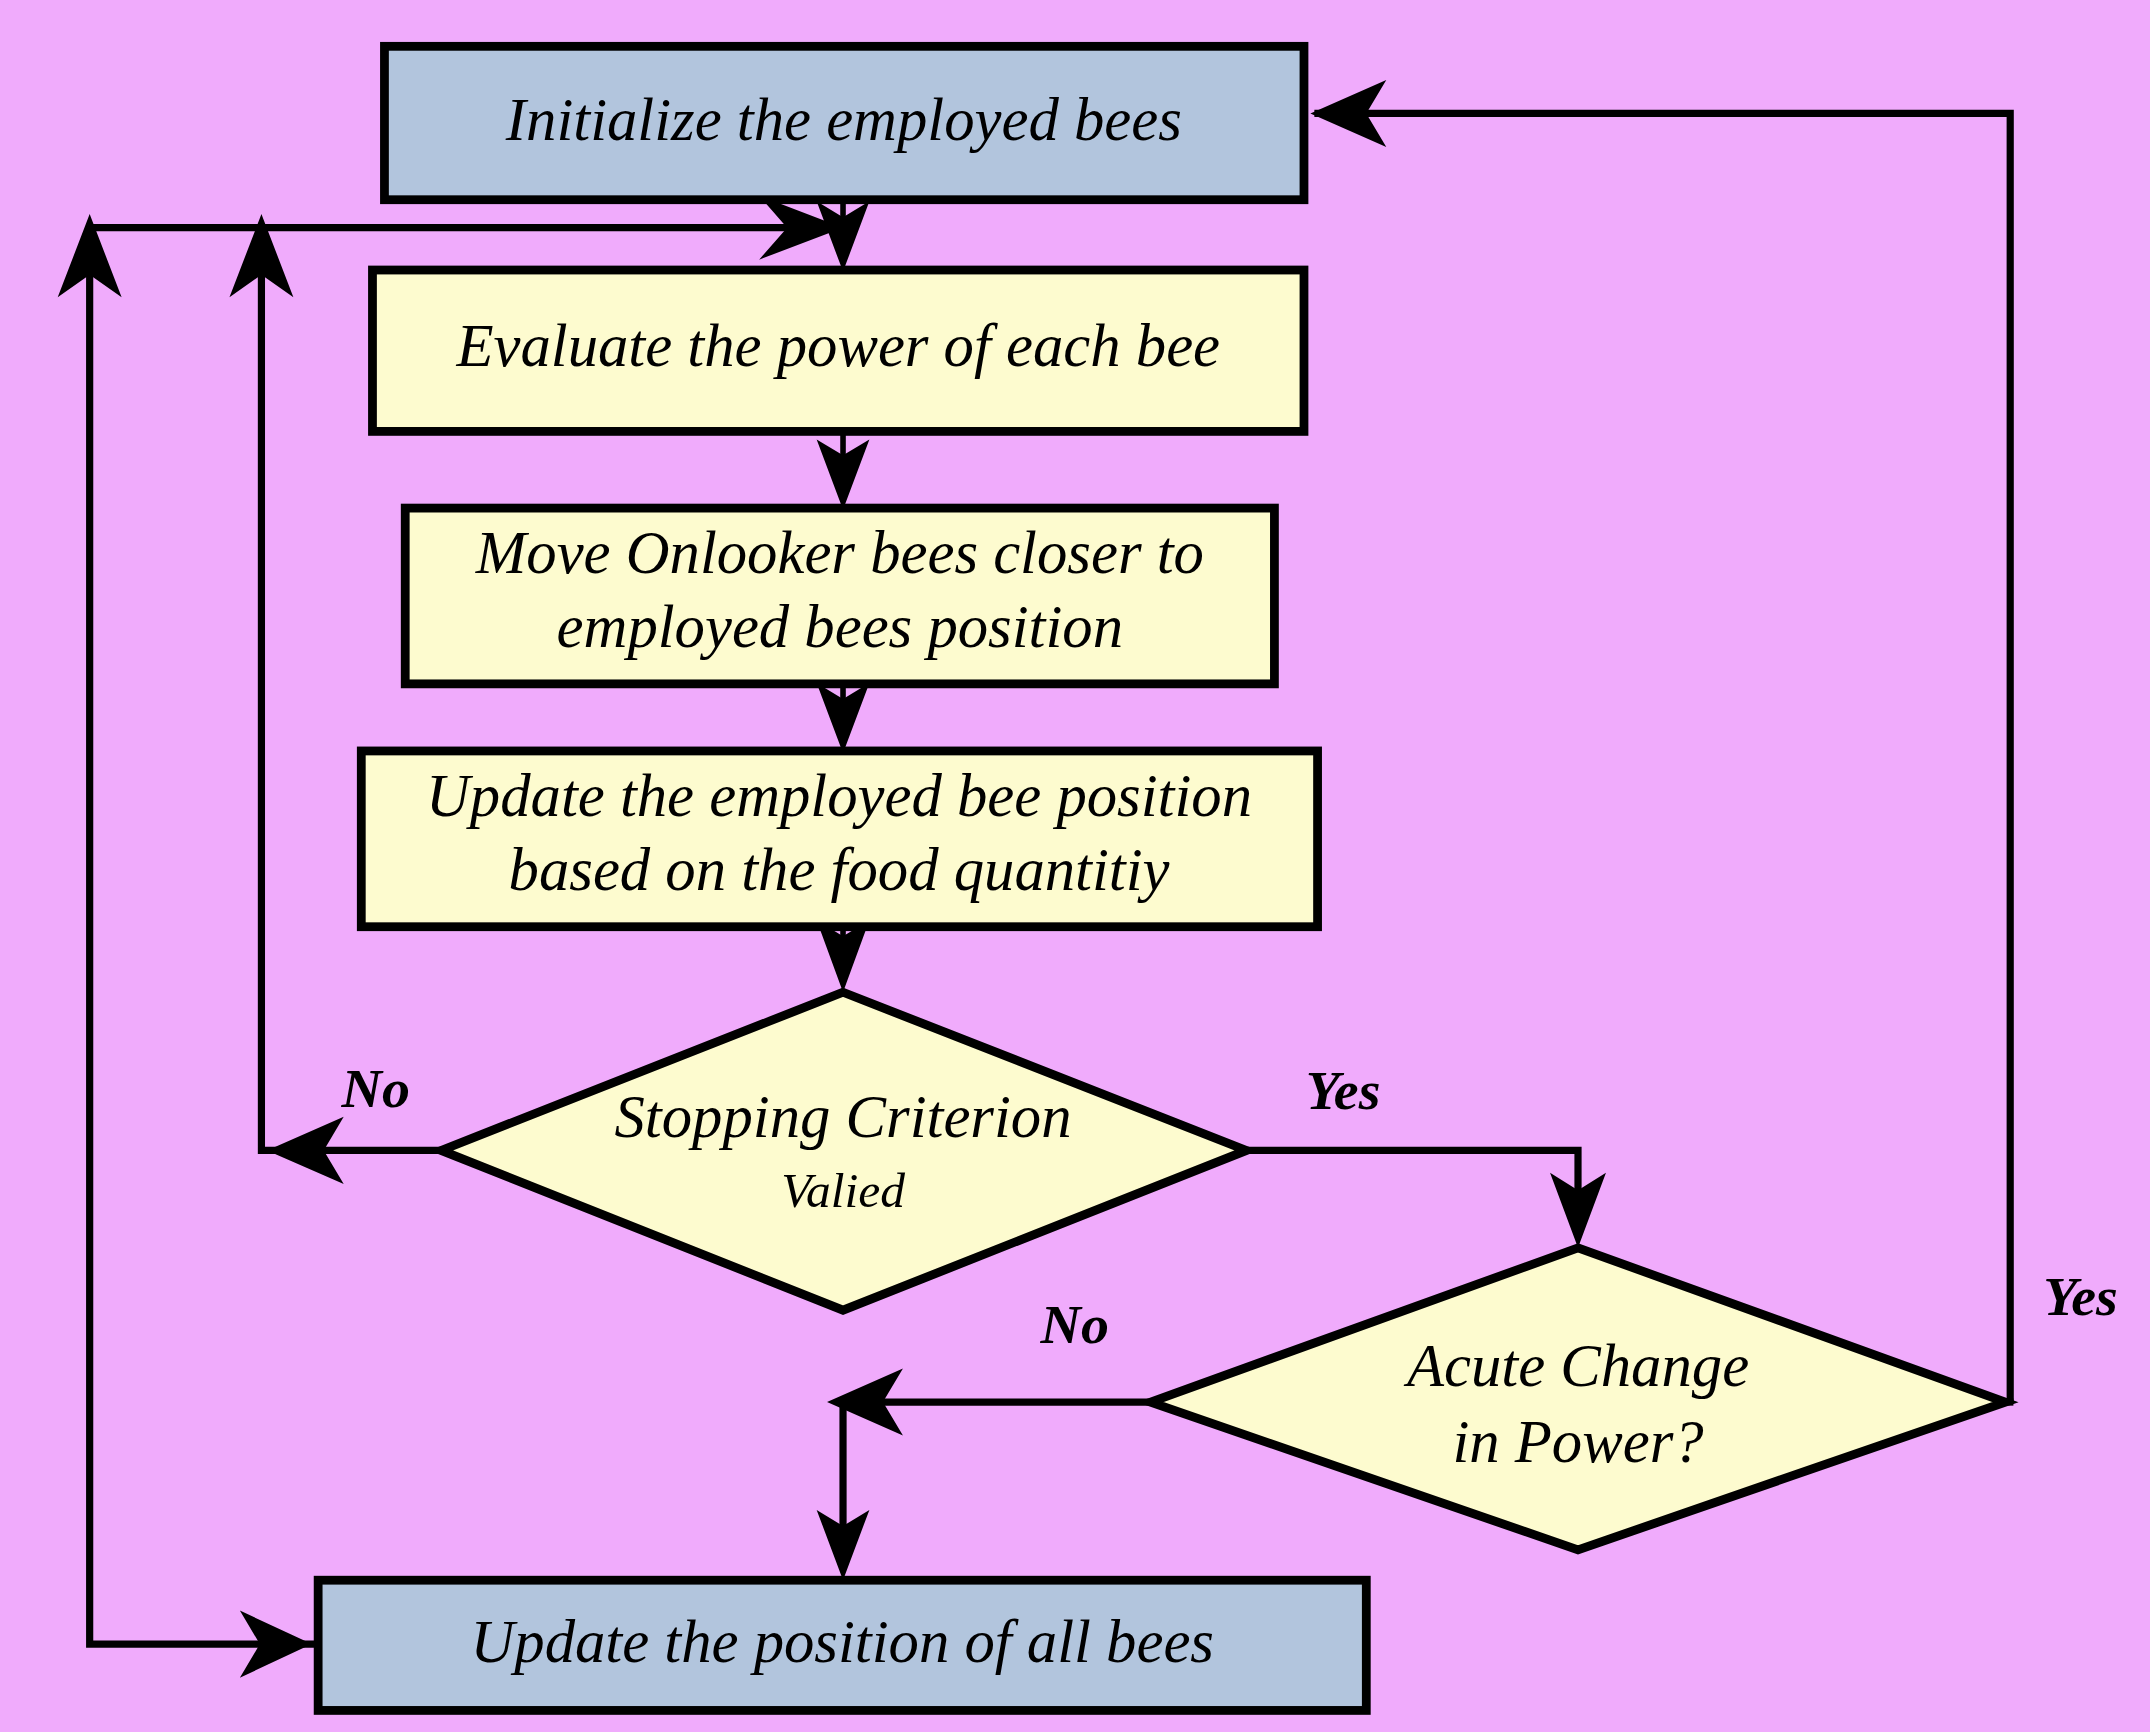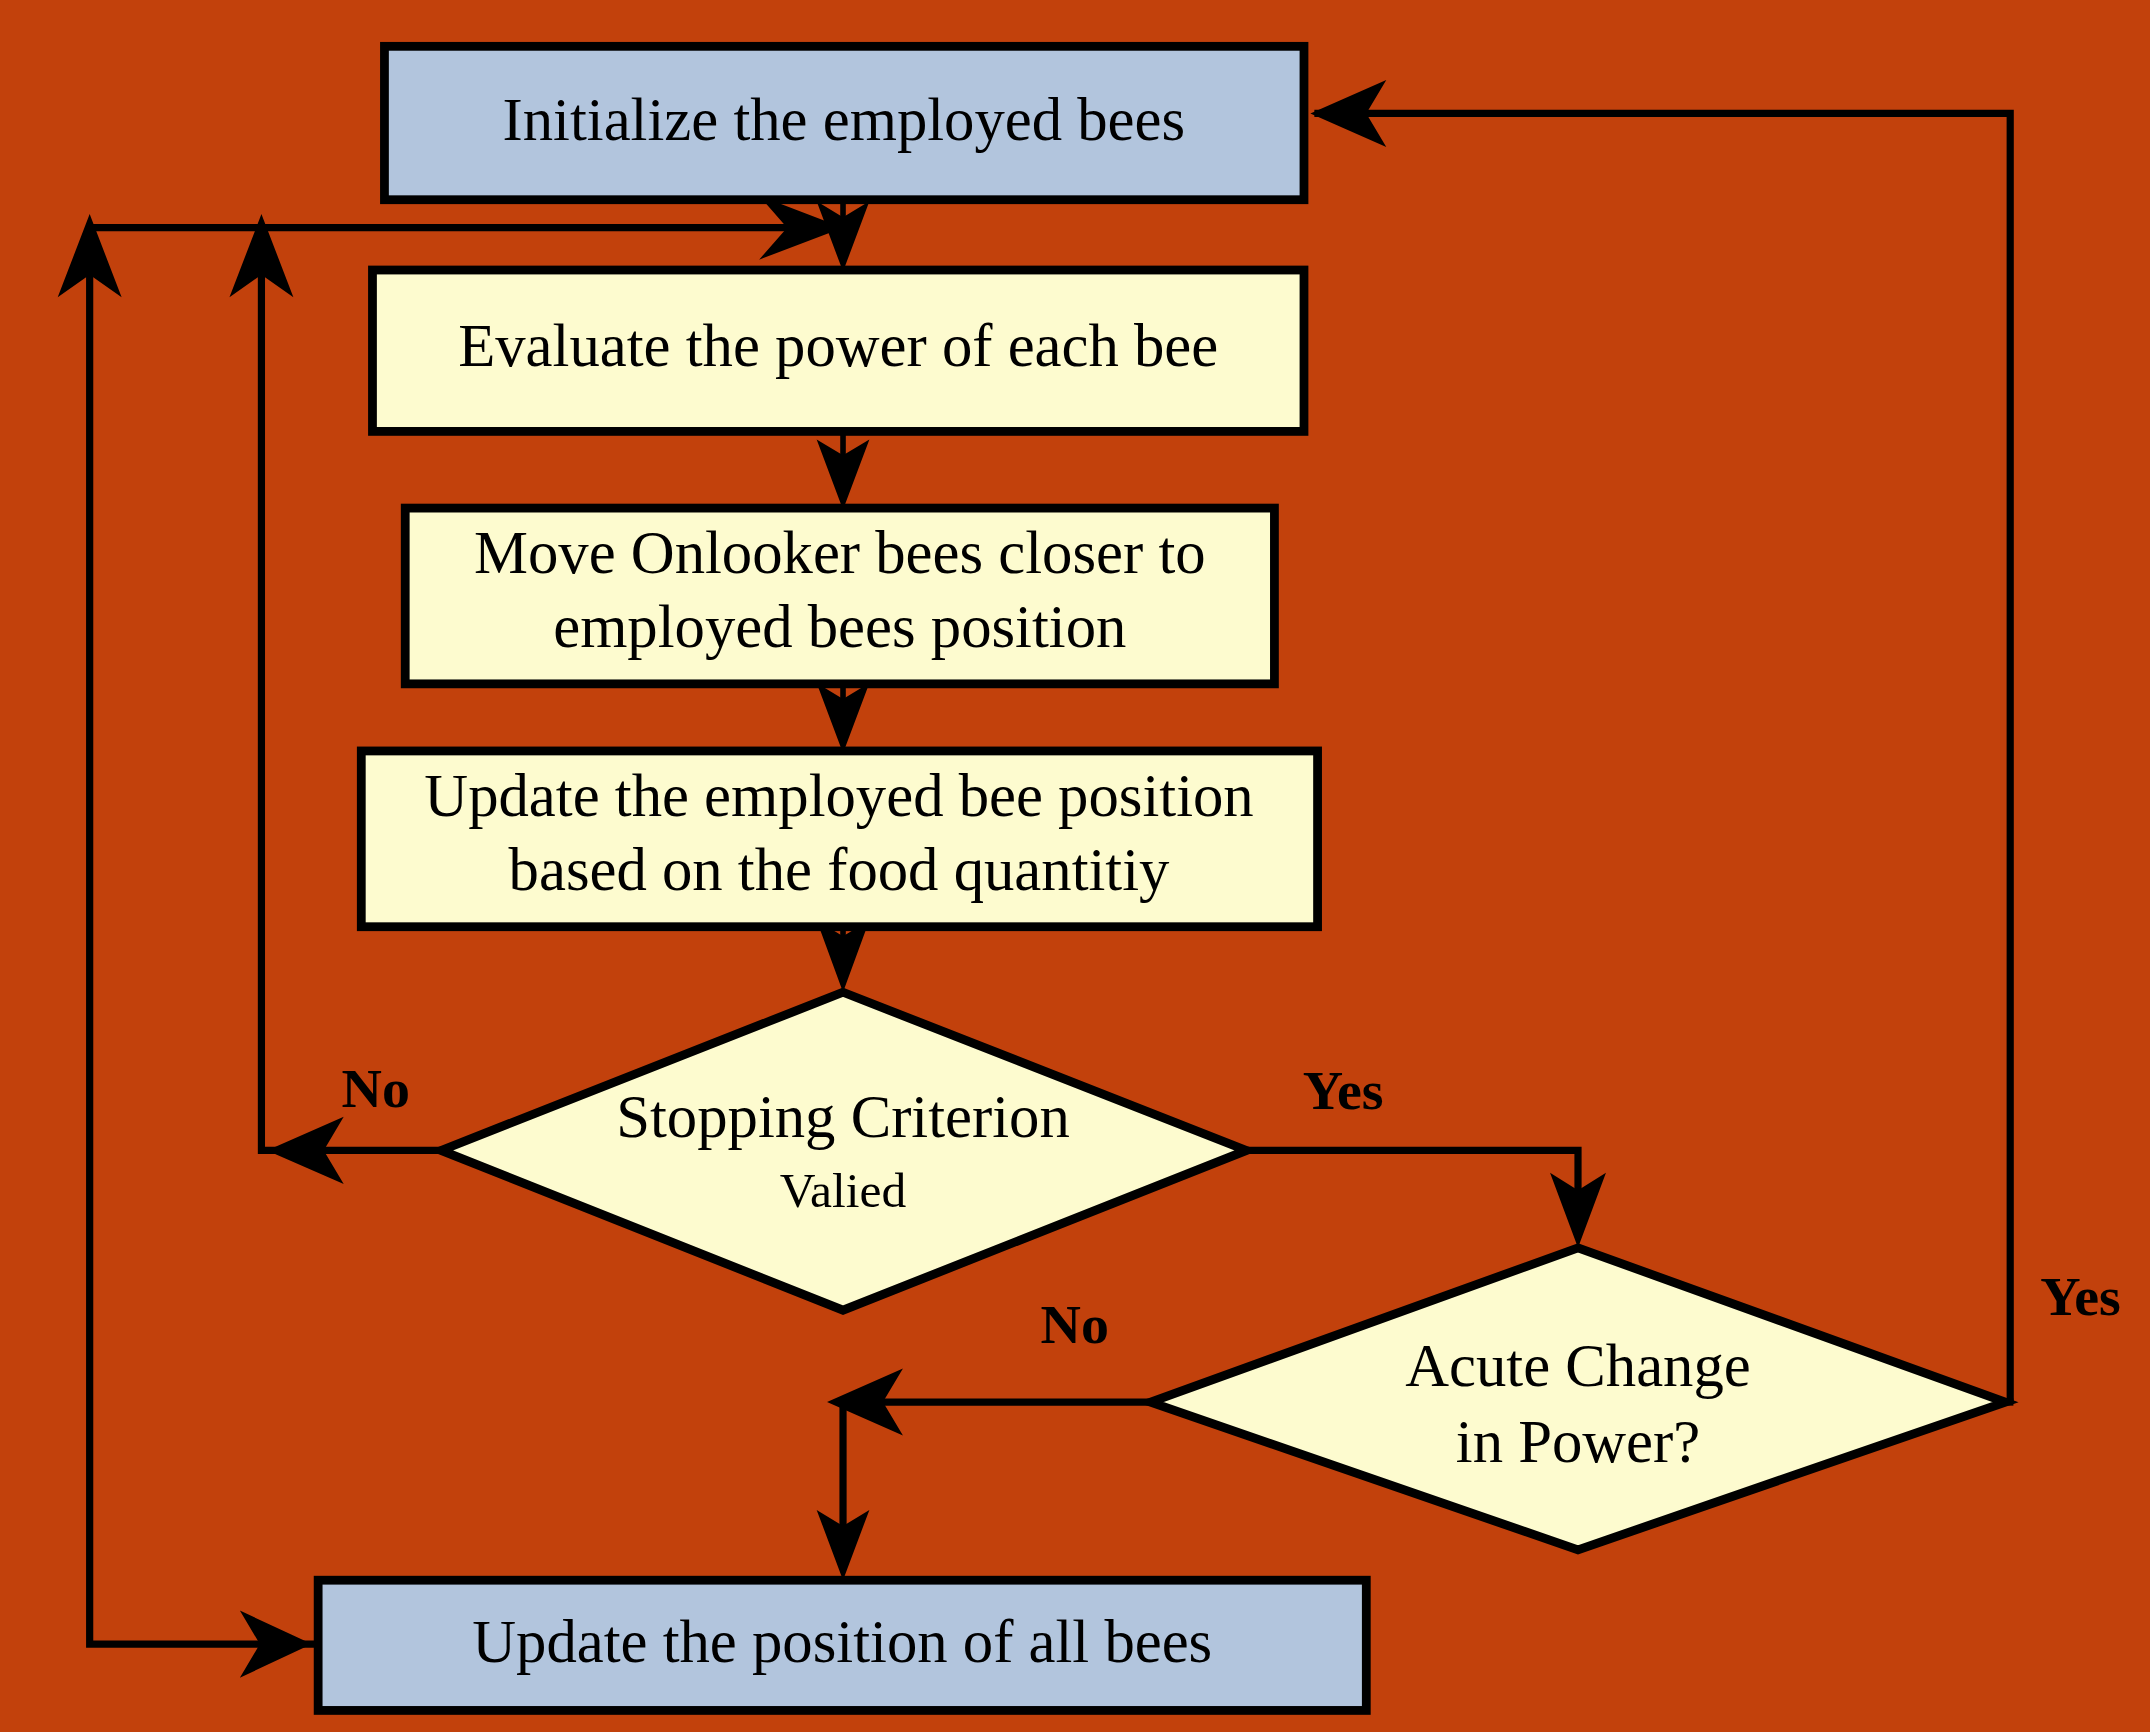--- a/index.html
+++ b/index.html
@@ -11,21 +11,22 @@
   body {
     width: 2151px;
     height: 1732px;
     font-family: "Liberation Serif", "DejaVu Serif", serif;
     overflow: hidden;
   }
   #flow-root {
     position: relative;
     width: 2151px;
     height: 1732px;
-    background: #c2410c;
+    background: #f0abfc;
+    font-style: italic;
   }
   svg#flow-svg {
     display: block;
     width: 2151px;
     height: 1732px;
   }
   .node-shape {
     stroke: #000000;
     stroke-width: 11;
     stroke-linejoin: miter;

